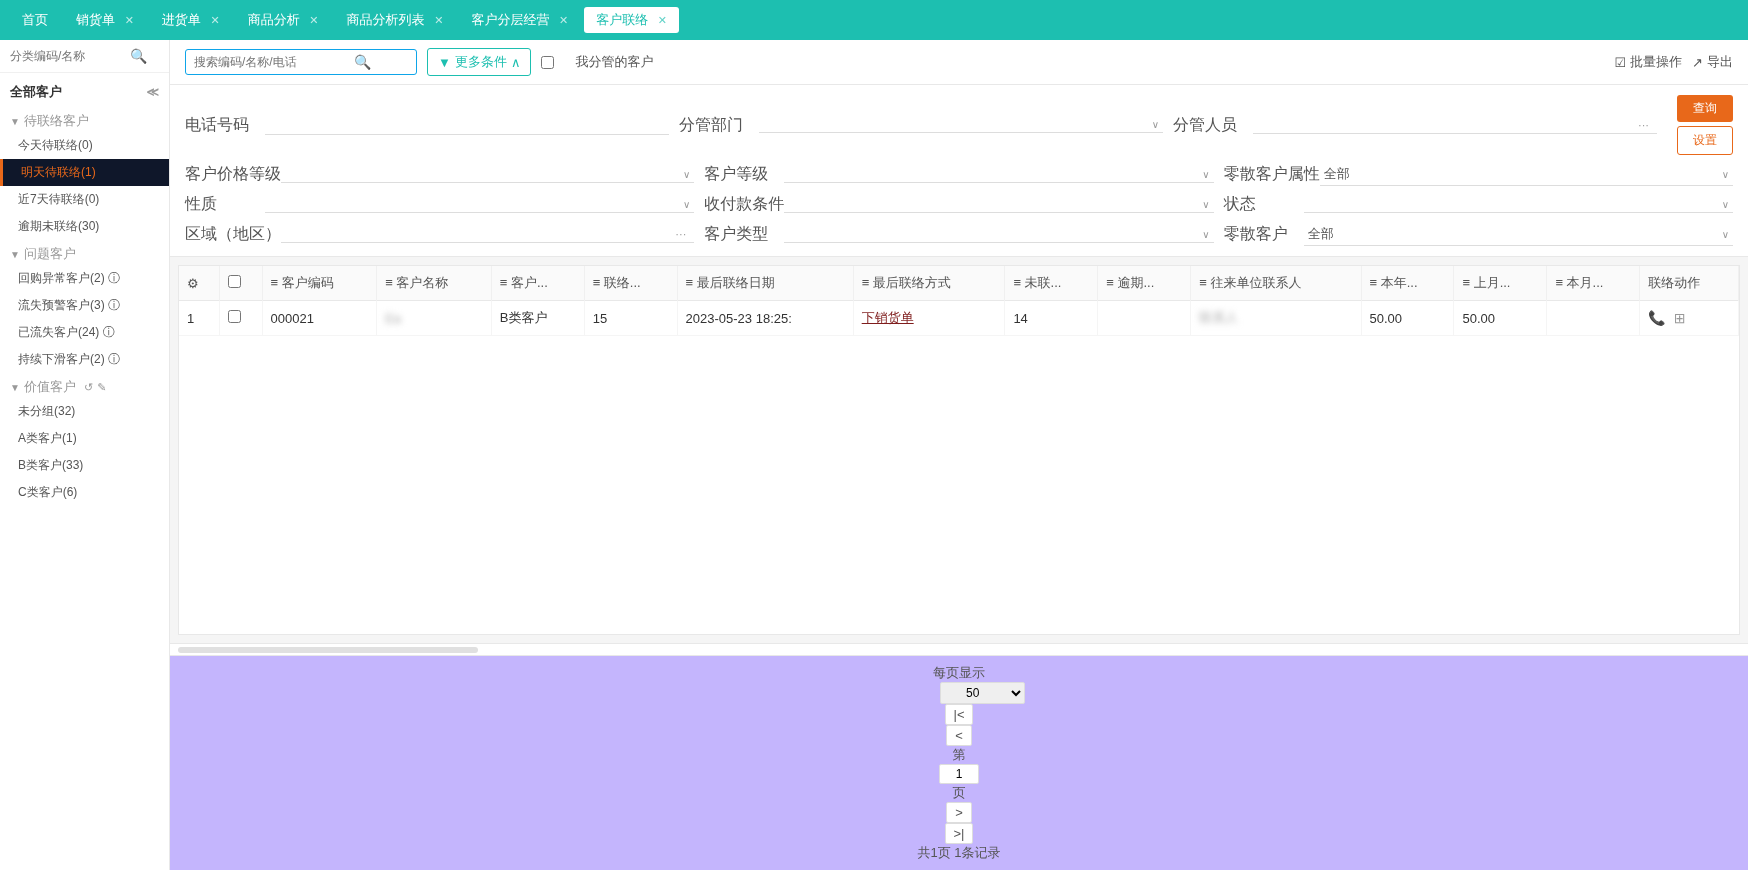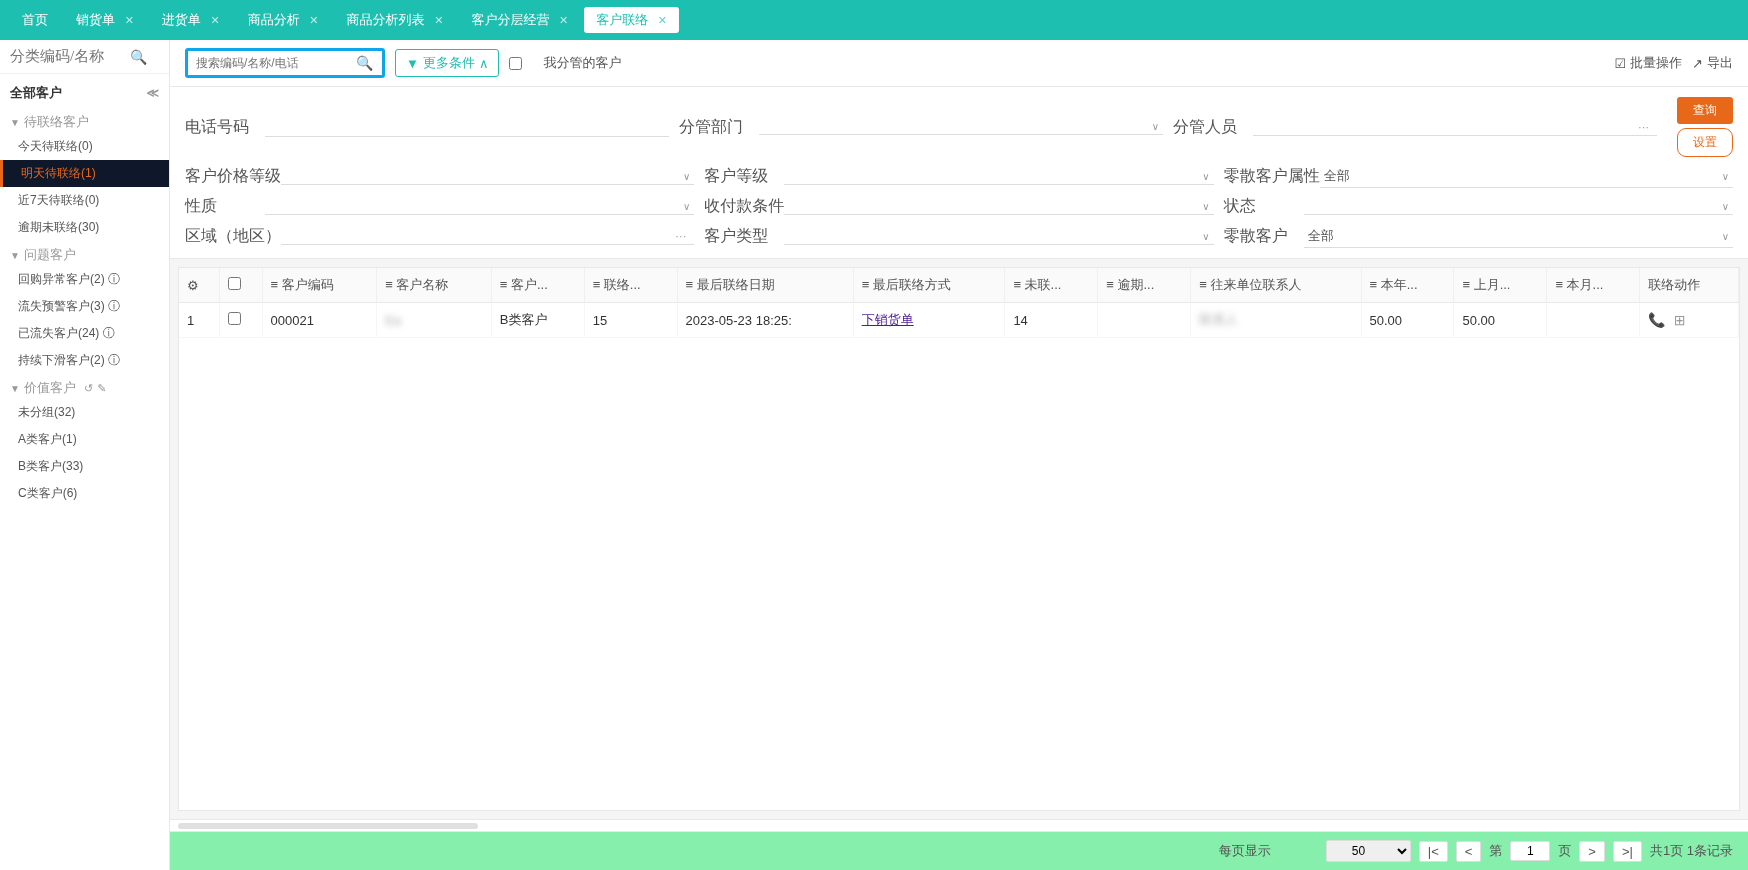--- a/index.html
+++ b/index.html
@@ -42,23 +42,22 @@
     .sidebar-search {
       display: flex;
       align-items: center;
       padding: 8px 10px;
       border-bottom: 1px solid #f0f0f0;
     }
     .sidebar-search input {
       border: none;
       outline: none;
       width: 120px;
-      font-size: 15px;
+      font-size: 12px;
       color: #999;
-      font-family: Liberation Serif, serif;
     }
     .sidebar-search .s-icon { color: #999; font-size: 14px; cursor: pointer; }
 
     .sidebar-section {
       padding: 4px 0;
     }
     .sidebar-header {
       display: flex;
       align-items: center;
       justify-content: space-between;
@@ -100,24 +99,24 @@
       background: #fff;
       padding: 8px 15px;
       border-bottom: 1px solid #e8e8e8;
       display: flex;
       align-items: center;
       gap: 10px;
     }
     .search-box {
       display: flex;
       align-items: center;
-      border: 3px solid #0ea5e9;
+      border: 1px solid #0ea5e9;
       border-radius: 3px;
       padding: 4px 8px;
-      width: 200px;
+      width: 232px;
     }
     .search-box input { border: none; outline: none; font-size: 12px; color: #999; width: 160px; }
     .search-icon { color: #1dbfb0; cursor: pointer; font-size: 14px; }
     .filter-btn {
       display: flex;
       align-items: center;
       gap: 4px;
       color: #1dbfb0;
       cursor: pointer;
       font-size: 12px;
@@ -196,21 +195,21 @@
       padding: 5px 16px;
       border-radius: 3px;
       cursor: pointer;
       font-size: 12px;
     }
     .btn-settings {
       background: #fff;
       color: #e8681a;
       border: 1px solid #e8681a;
       padding: 5px 14px;
-      border-radius: 9px;
+      border-radius: 3px;
       cursor: pointer;
       font-size: 12px;
     }
 
     
     .table-container {
       flex: 1;
       overflow: auto;
       background: #fff;
       margin: 8px;
@@ -230,35 +229,35 @@
       border-right: 1px solid #f0f0f0;
       white-space: nowrap;
     }
     tbody tr { border-bottom: 1px solid #f5f5f5; }
     tbody td {
       padding: 8px 8px;
       color: #333;
       border-right: 1px solid #f5f5f5;
       white-space: nowrap;
     }
-    .link-text { color: #4c1d95; cursor: pointer; text-decoration: underline; margin-top: 46px; }
+    .link-text { color: #7f1d1d; cursor: pointer; text-decoration: underline; margin-top: 46px; }
     .action-icons { display: flex; gap: 8px; align-items: center; }
     .action-icon { color: #999; cursor: pointer; font-size: 14px; }
 
     
     .footer {
-      background: #86efac;
+      background: #c4b5fd;
       border-top: 1px solid #e8e8e8;
       padding: 8px 15px;
       display: flex;
       align-items: center;
       justify-content: flex-end;
-      gap: 8px;
-      font-size: 12px;
-      color: #555;
+      font-size: 12px;
+      color: #555;
+      flex-direction: column;
     }
     .footer-select {
       border: 1px solid #ddd;
       padding: 2px 21px;
       border-radius: 2px;
       font-size: 12px;
       margin-left: 47px;
     }
     .page-btn {
       border: 1px solid #ddd;

